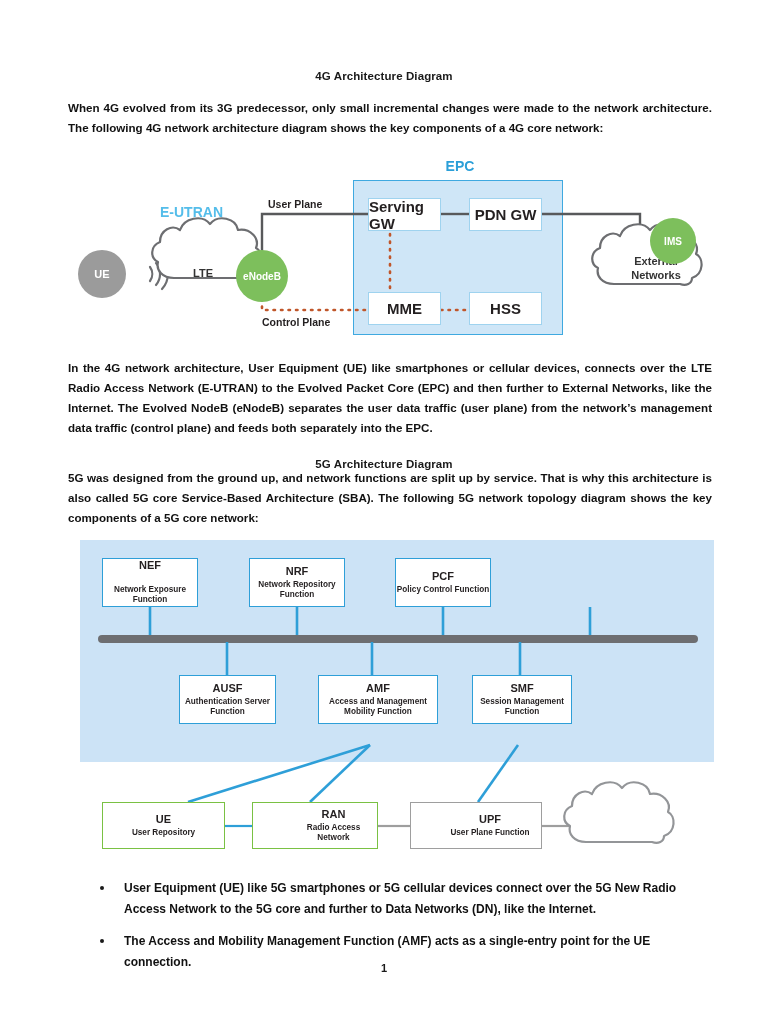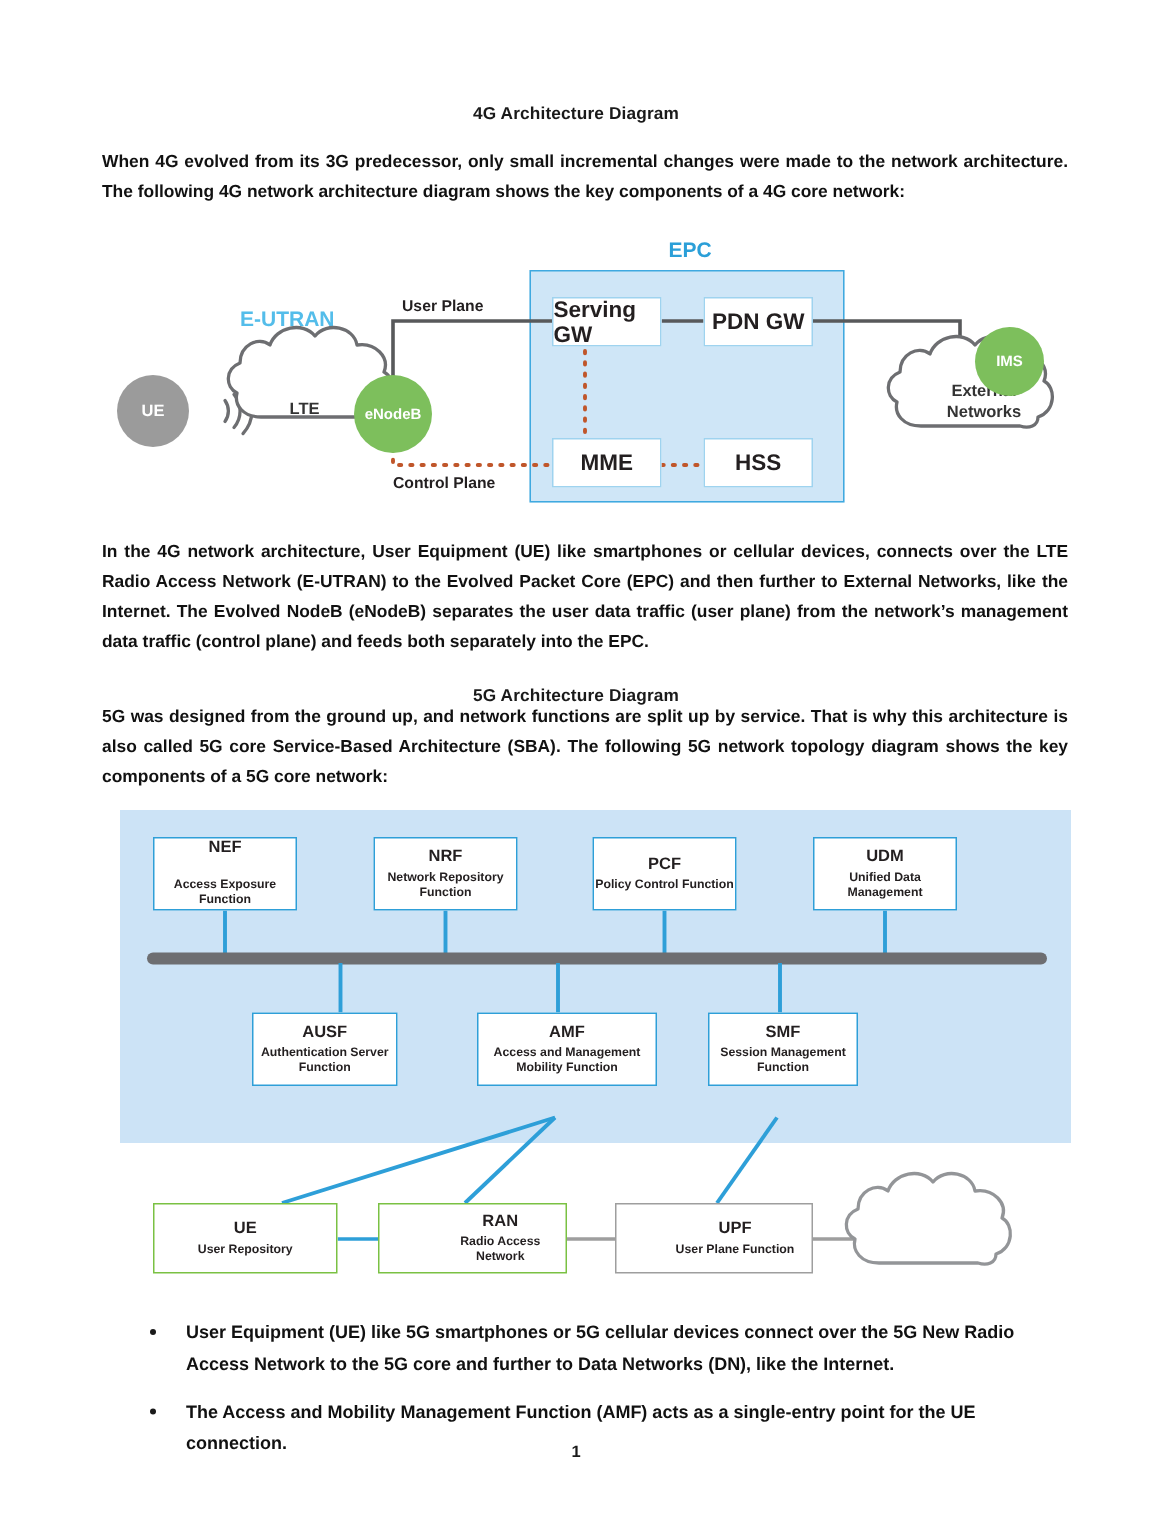--- a/index.html
+++ b/index.html
@@ -196,36 +196,32 @@
       <line x1="462" y1="286" x2="492" y2="286" stroke="#9e9e9e" stroke-width="2.2"></line>
 
       <path d="M506,306 C494,306 488,298 490,290 C482,286 482,274 492,270
                C492,258 504,252 512,258 C516,246 534,242 542,252
                C550,242 568,246 570,258 C582,256 592,266 588,276
                C596,280 596,296 584,300 C584,306 578,308 572,306 Z" transform="translate(0,-4)" fill="#fff" stroke="#939598" stroke-width="2.2" stroke-linejoin="round"></path>
     </svg>
 
     <div class="n5 node" style="left:22px;top:18px;width:96px;height:49px;gap:11px;">
       <div class="nd-title">NEF</div>
-      <div class="nd-sub">Access Exposure Function</div>
+      <div class="nd-sub">Network Exposure Function</div>
     </div>
     <div class="n5 node" style="left:169px;top:18px;width:96px;height:49px;">
       <div class="nd-title">NRF</div>
       <div class="nd-sub">Network Repository Function</div>
     </div>
     <div class="n5 node" style="left:315px;top:18px;width:96px;height:49px;">
       <div class="nd-title">PCF</div>
       <div class="nd-sub">Policy Control Function</div>
     </div>
-    <div class="n5 node" style="left:462px;top:18px;width:96px;height:49px;">
-      <div class="nd-title">UDM</div>
-      <div class="nd-sub">Unified Data Management</div>
-    </div>
-
-    <div class="n5 node" style="left:88px;top:135px;width:97px;height:49px;">
+
+    <div class="n5 node" style="left:99px;top:135px;width:97px;height:49px;">
       <div class="nd-title">AUSF</div>
       <div class="nd-sub">Authentication Server Function</div>
     </div>
     <div class="n5 node" style="left:238px;top:135px;width:120px;height:49px;">
       <div class="nd-title">AMF</div>
       <div class="nd-sub">Access and Management Mobility Function</div>
     </div>
     <div class="n5 node" style="left:392px;top:135px;width:100px;height:49px;">
       <div class="nd-title">SMF</div>
       <div class="nd-sub">Session Management Function</div>

